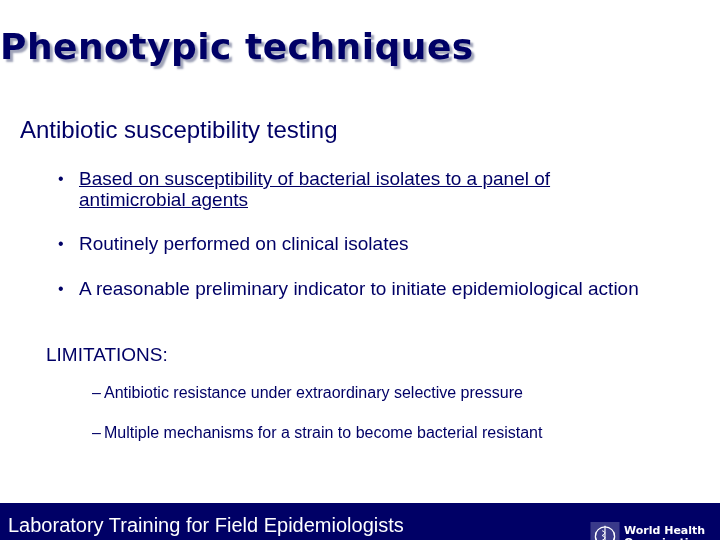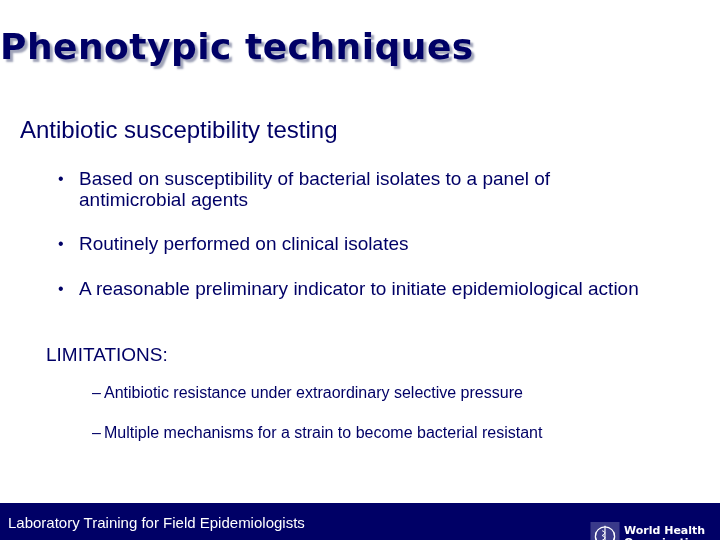--- a/index.html
+++ b/index.html
@@ -33,42 +33,42 @@
     .dash {
       position: absolute; left: 92px; font-size: 16px; color: #000066;
     }
     .dash .mark { position: absolute; left: 0; top: 0; }
     .dash .txt { display: block; margin-left: 12px; }
     .footer {
       position: absolute; left: 0; top: 503px; width: 720px; height: 37px;
       background: #000066;
     }
     .footer-text {
-      position: absolute; left: 8px; top: 11px; font-size: 15px; color: #ffffff;
+      position: absolute; left: 8px; top: 11px; font-size: 20px; color: #ffffff;
     }
     .who {
       position: absolute; left: 590px; top: 19px; height: 29px; width: 120px;
       display: flex; align-items: center;
     }
     .who-emblem { width: 30px; height: 29px; }
     .who-text {
       margin-left: 4px; color: #ffffff; font-weight: bold; font-size: 11px; line-height: 12px;
       font-family: "DejaVu Sans", sans-serif;
     }
   </style>
 </head>
 <body>
 
 <div class="title">Phenotypic techniques</div>
 
 <div class="subhead">Antibiotic susceptibility testing</div>
 
 <div class="bullet" style="top:168px;">
   <span class="dot">•</span>
-  <span class="txt" style="width:560px;">Based on susceptibility of bacterial isolates to a panel of antimicrobial agents</span>
+  <span class="txt" style="width:560px;text-decoration:underline;">Based on susceptibility of bacterial isolates to a panel of antimicrobial agents</span>
 </div>
 
 <div class="bullet" style="top:233px;">
   <span class="dot">•</span>
   <span class="txt">Routinely performed on clinical isolates</span>
 </div>
 
 <div class="bullet" style="top:278px;">
   <span class="dot">•</span>
   <span class="txt" style="width:605px;">A reasonable preliminary indicator to initiate epidemiological action</span>

